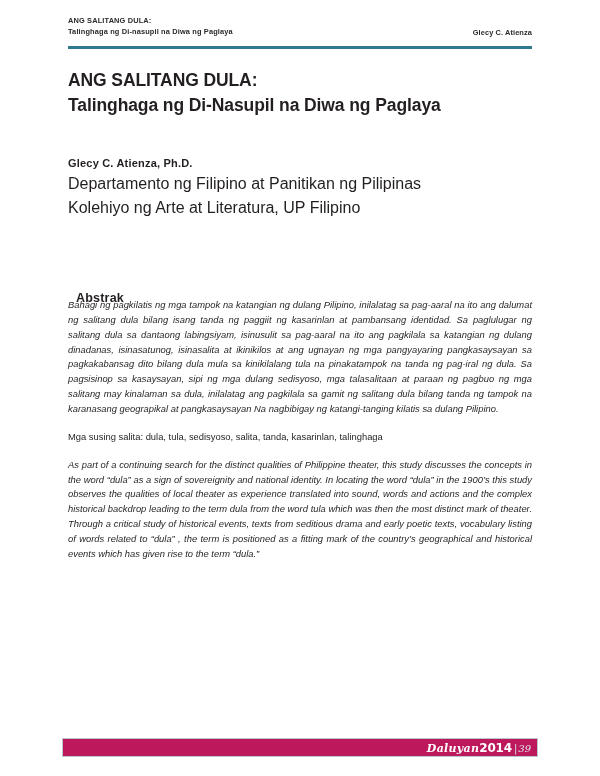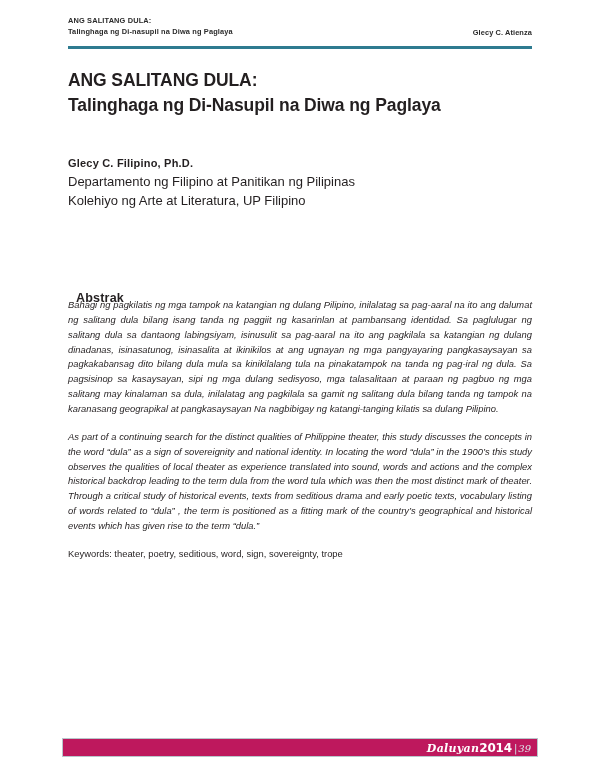--- a/index.html
+++ b/index.html
@@ -76,21 +76,21 @@
     top: 155px;
     width: 464px;
   }
   .author-name {
     font-size: 11px;
     font-weight: bold;
     line-height: 1.5;
     letter-spacing: 0.2px;
   }
   .author-affil {
-    font-size: 13px;
+    font-size: 16px;
     line-height: 1.52;
     color: #231f20;
   }
   
   .abstrak-head {
     position: absolute;
     left: 76px;
     top: 246px;
     font-size: 12.5px;
     font-weight: bold;
@@ -176,31 +176,31 @@
     <div class="runhead-right">Glecy C. Atienza</div>
   </div>
   <div class="head-rule"></div>
 
   <div class="title-block">
     <div class="title-line">ANG SALITANG DULA:</div>
     <div class="title-line">Talinghaga ng Di-Nasupil na Diwa ng Paglaya</div>
   </div>
 
   <div class="author-block">
-    <div class="author-name">Glecy  C.  Filipino, Ph.D.</div>
+    <div class="author-name">Glecy  C.  Atienza, Ph.D.</div>
     <div class="author-affil">Departamento ng Filipino at Panitikan ng Pilipinas</div>
     <div class="author-affil">Kolehiyo ng Arte at Literatura, UP Filipino</div>
   </div>
 
   <div class="abstrak-head">Abstrak</div>
 
   <div class="body-block">
     <p class="para">Bahagi ng pagkilatis ng mga tampok na katangian ng dulang Pilipino, inilalatag sa pag-aaral na ito ang dalumat ng salitang dula bilang isang tanda  ng  paggiit ng kasarinlan at pambansang identidad. Sa paglulugar ng salitang dula sa dantaong labingsiyam, isinusulit sa pag-aaral na ito ang pagkilala sa  katangian ng  dulang dinadanas, isinasatunog, isinasalita at ikinikilos at ang ugnayan ng mga pangyayaring pangkasaysayan sa pagkakabansag  dito bilang dula mula sa kinikilalang tula na pinakatampok na tanda ng pag-iral ng dula. Sa pagsisinop sa kasaysayan, sipi ng mga dulang sedisyoso, mga talasalitaan at paraan ng pagbuo ng mga salitang may kinalaman sa dula, inilalatag ang pagkilala sa gamit ng salitang dula  bilang tanda ng tampok na karanasang geograpikal at  pangkasaysayan  Na nagbibigay ng katangi-tanging kilatis sa dulang Pilipino.</p>
+    <p class="kw">Mga susing salita: dula, tula, sedisyoso, salita, tanda, kasarinlan, talinghaga</p>
     <p class="para">As part of a  continuing search for the distinct qualities of Philippine theater, this study discusses the concepts in the word “dula” as a sign of sovereignity and national identity. In locating the word “dula” in the 1900’s this study observes the qualities of local theater as experience translated into sound, words and actions and the complex historical backdrop leading to the term dula from the word tula  which was then the most distinct mark of theater. Through a critical study of historical events, texts from seditious drama and early poetic texts, vocabulary listing of words related to “dula” , the term is positioned as a fitting mark of the country’s geographical and historical events which has given rise  to the term “dula.”</p>
-    <p class="kw">Keywords: theater, poetry, seditious, word, sign, sovereignty, trope</p>
   </div>
 
   <div class="foot-bar">
     <div class="foot-logo">
       <span class="foot-daluyan">Daluyan</span>
         <span class="foot-year">2014</span>
         <span class="foot-sep">|</span>
         <span class="foot-page">39</span>
     </div>
   </div>

